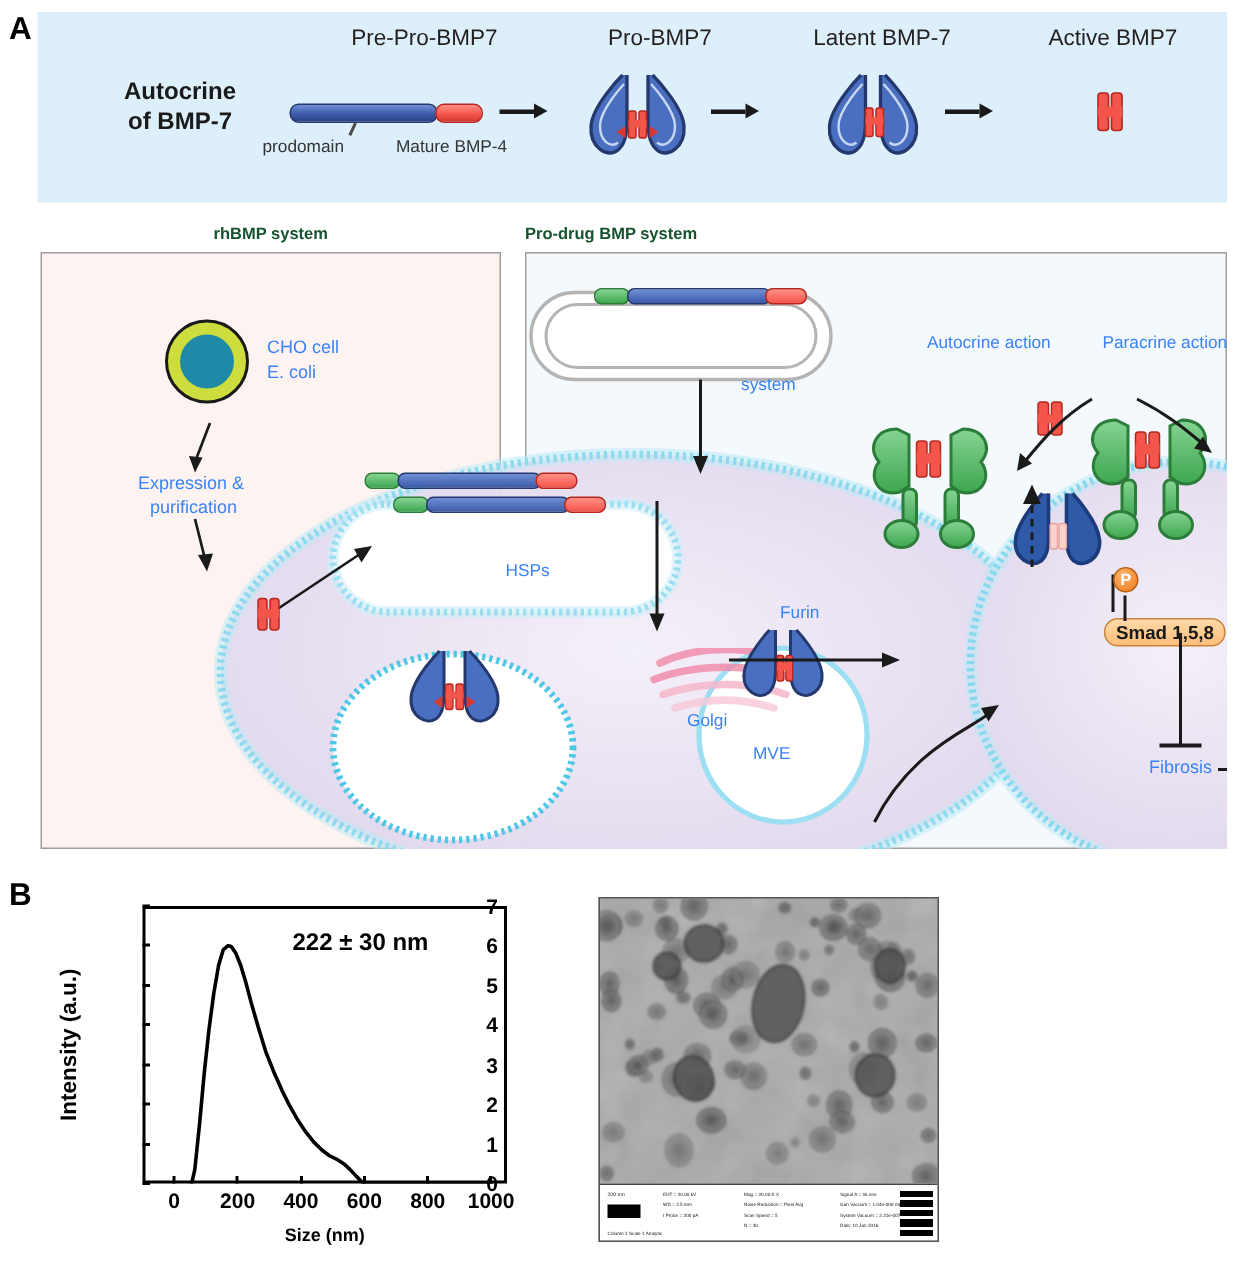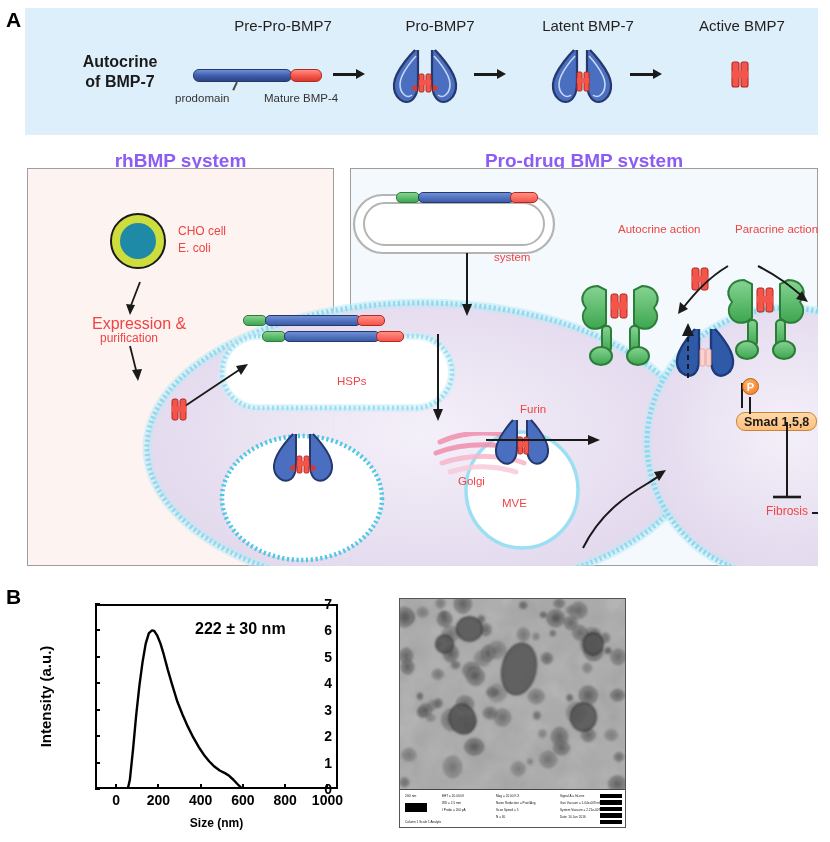--- a/index.html
+++ b/index.html
@@ -34,29 +34,29 @@
   .arrowA .shaft{position:absolute;left:0;top:4px;height:3px;background:#1a1a1a;}
   .arrowA .head{position:absolute;top:0;width:0;height:0;
       border-top:5.5px solid transparent;border-bottom:5.5px solid transparent;
       border-left:9px solid #1a1a1a;}
 
   
   #rh-box{position:absolute;left:27px;top:168px;width:307px;height:398px;
           background:#fdf3f1;border:1px solid #9e9e9e;box-sizing:border-box;}
   #pd-box{position:absolute;left:350px;top:168px;width:468px;height:398px;
           background:#f3f9fd;border:1px solid #9e9e9e;box-sizing:border-box;}
-  .box-title{position:absolute;font-size:19px;font-weight:bold;color:#8b5cf6;}
+  .box-title{position:absolute;font-size:11px;font-weight:bold;color:#14532d;}
 
   
   #cho{position:absolute;left:110px;top:213px;width:56px;height:56px;border-radius:50%;
        background:#cddd3d;border:2px solid #1a1a1a;box-sizing:border-box;}
   #cho::after{content:"";position:absolute;left:8px;top:8px;right:8px;bottom:8px;
        border-radius:50%;background:#1e8aa8;}
   
-  .dl{position:absolute;font-size:11.5px;color:#ef4444;white-space:nowrap;}
+  .dl{position:absolute;font-size:11.5px;color:#3b82f6;white-space:nowrap;}
 
   
   #smad{position:absolute;left:736px;top:412px;height:19px;padding:0 7px;
         display:flex;align-items:center;border-radius:9px;
         background:linear-gradient(#ffd9a8,#ffbe7a);border:1px solid #c9843a;
         font-size:12.5px;font-weight:bold;color:#1a1a1a;box-sizing:border-box;}
   #pcircle{position:absolute;left:742px;top:378px;width:17px;height:17px;border-radius:50%;
         background:radial-gradient(circle at 35% 30%,#ffb066,#ef7f22);
         border:1px solid #b95d10;color:#fff;font-size:11px;font-weight:bold;
         display:flex;align-items:center;justify-content:center;box-sizing:border-box;}
@@ -158,21 +158,21 @@
     </g>
   </svg>
 
   <svg style="position:absolute;left:727px;top:58px;" width="30" height="34">
     <rect x="5" y="4" width="7" height="25" rx="2" fill="#f4554a" stroke="#b5271f" stroke-width="1.1"></rect>
     <rect x="14" y="4" width="7" height="25" rx="2" fill="#f4554a" stroke="#b5271f" stroke-width="1.1"></rect>
     <rect x="5" y="13" width="16" height="7" fill="#f4554a"></rect>
   </svg>
 
   <div class="box-title" style="left:27px;top:150px;width:307px;text-align:center;">rhBMP system</div>
-  <div class="box-title" style="left:350px;top:150px;width:468px;text-align:center;">Pro-drug BMP system</div>
+  <div class="box-title" style="left:350px;top:150px;width:468px;">Pro-drug BMP system</div>
 
   <div id="rh-box"></div>
   <div id="pd-box"></div>
 
   <svg style="position:absolute;left:27px;top:168px;" width="791" height="398">
     <defs>
       <radialGradient id="cyto" cx="50%" cy="45%" r="70%">
         <stop offset="0%" stop-color="#f4f0f9"></stop>
         <stop offset="100%" stop-color="#ddd2ea"></stop>
       </radialGradient>
@@ -200,21 +200,21 @@
     <ellipse cx="495" cy="322" rx="56" ry="58" fill="#ffffff" stroke="#9ddff2" stroke-width="3.5"></ellipse>
 
     <rect x="327" y="27" width="200" height="58" rx="29" fill="#ffffff" stroke="#b4b4b4" stroke-width="2.2"></rect>
     <rect x="337" y="35" width="180" height="42" rx="21" fill="#ffffff" stroke="#b4b4b4" stroke-width="2"></rect>
   </svg>
 
   <div id="cho"></div>
   <div class="dl" style="left:178px;top:224px;font-size:12px;">CHO cell</div>
   <div class="dl" style="left:178px;top:241px;font-size:12px;">E. coli</div>
 
-  <div class="dl" style="left:92px;top:315px;font-size:16px;">Expression &amp;</div>
+  <div class="dl" style="left:92px;top:315px;font-size:12px;">Expression &amp;</div>
   <div class="dl" style="left:100px;top:331px;font-size:12px;">purification</div>
 
   <svg style="position:absolute;left:27px;top:168px;" width="320" height="398">
     <g stroke="#1a1a1a" stroke-width="1.8" fill="none">
       <line x1="113" y1="114" x2="103" y2="140"></line>
       <line x1="103" y1="178" x2="110" y2="206"></line>
       <line x1="155" y1="240" x2="215" y2="200"></line>
     </g>
     <polygon points="103,147 99,136 108,137" fill="#1a1a1a"></polygon>
     <polygon points="111,213 105,202 115,201" fill="#1a1a1a"></polygon>

